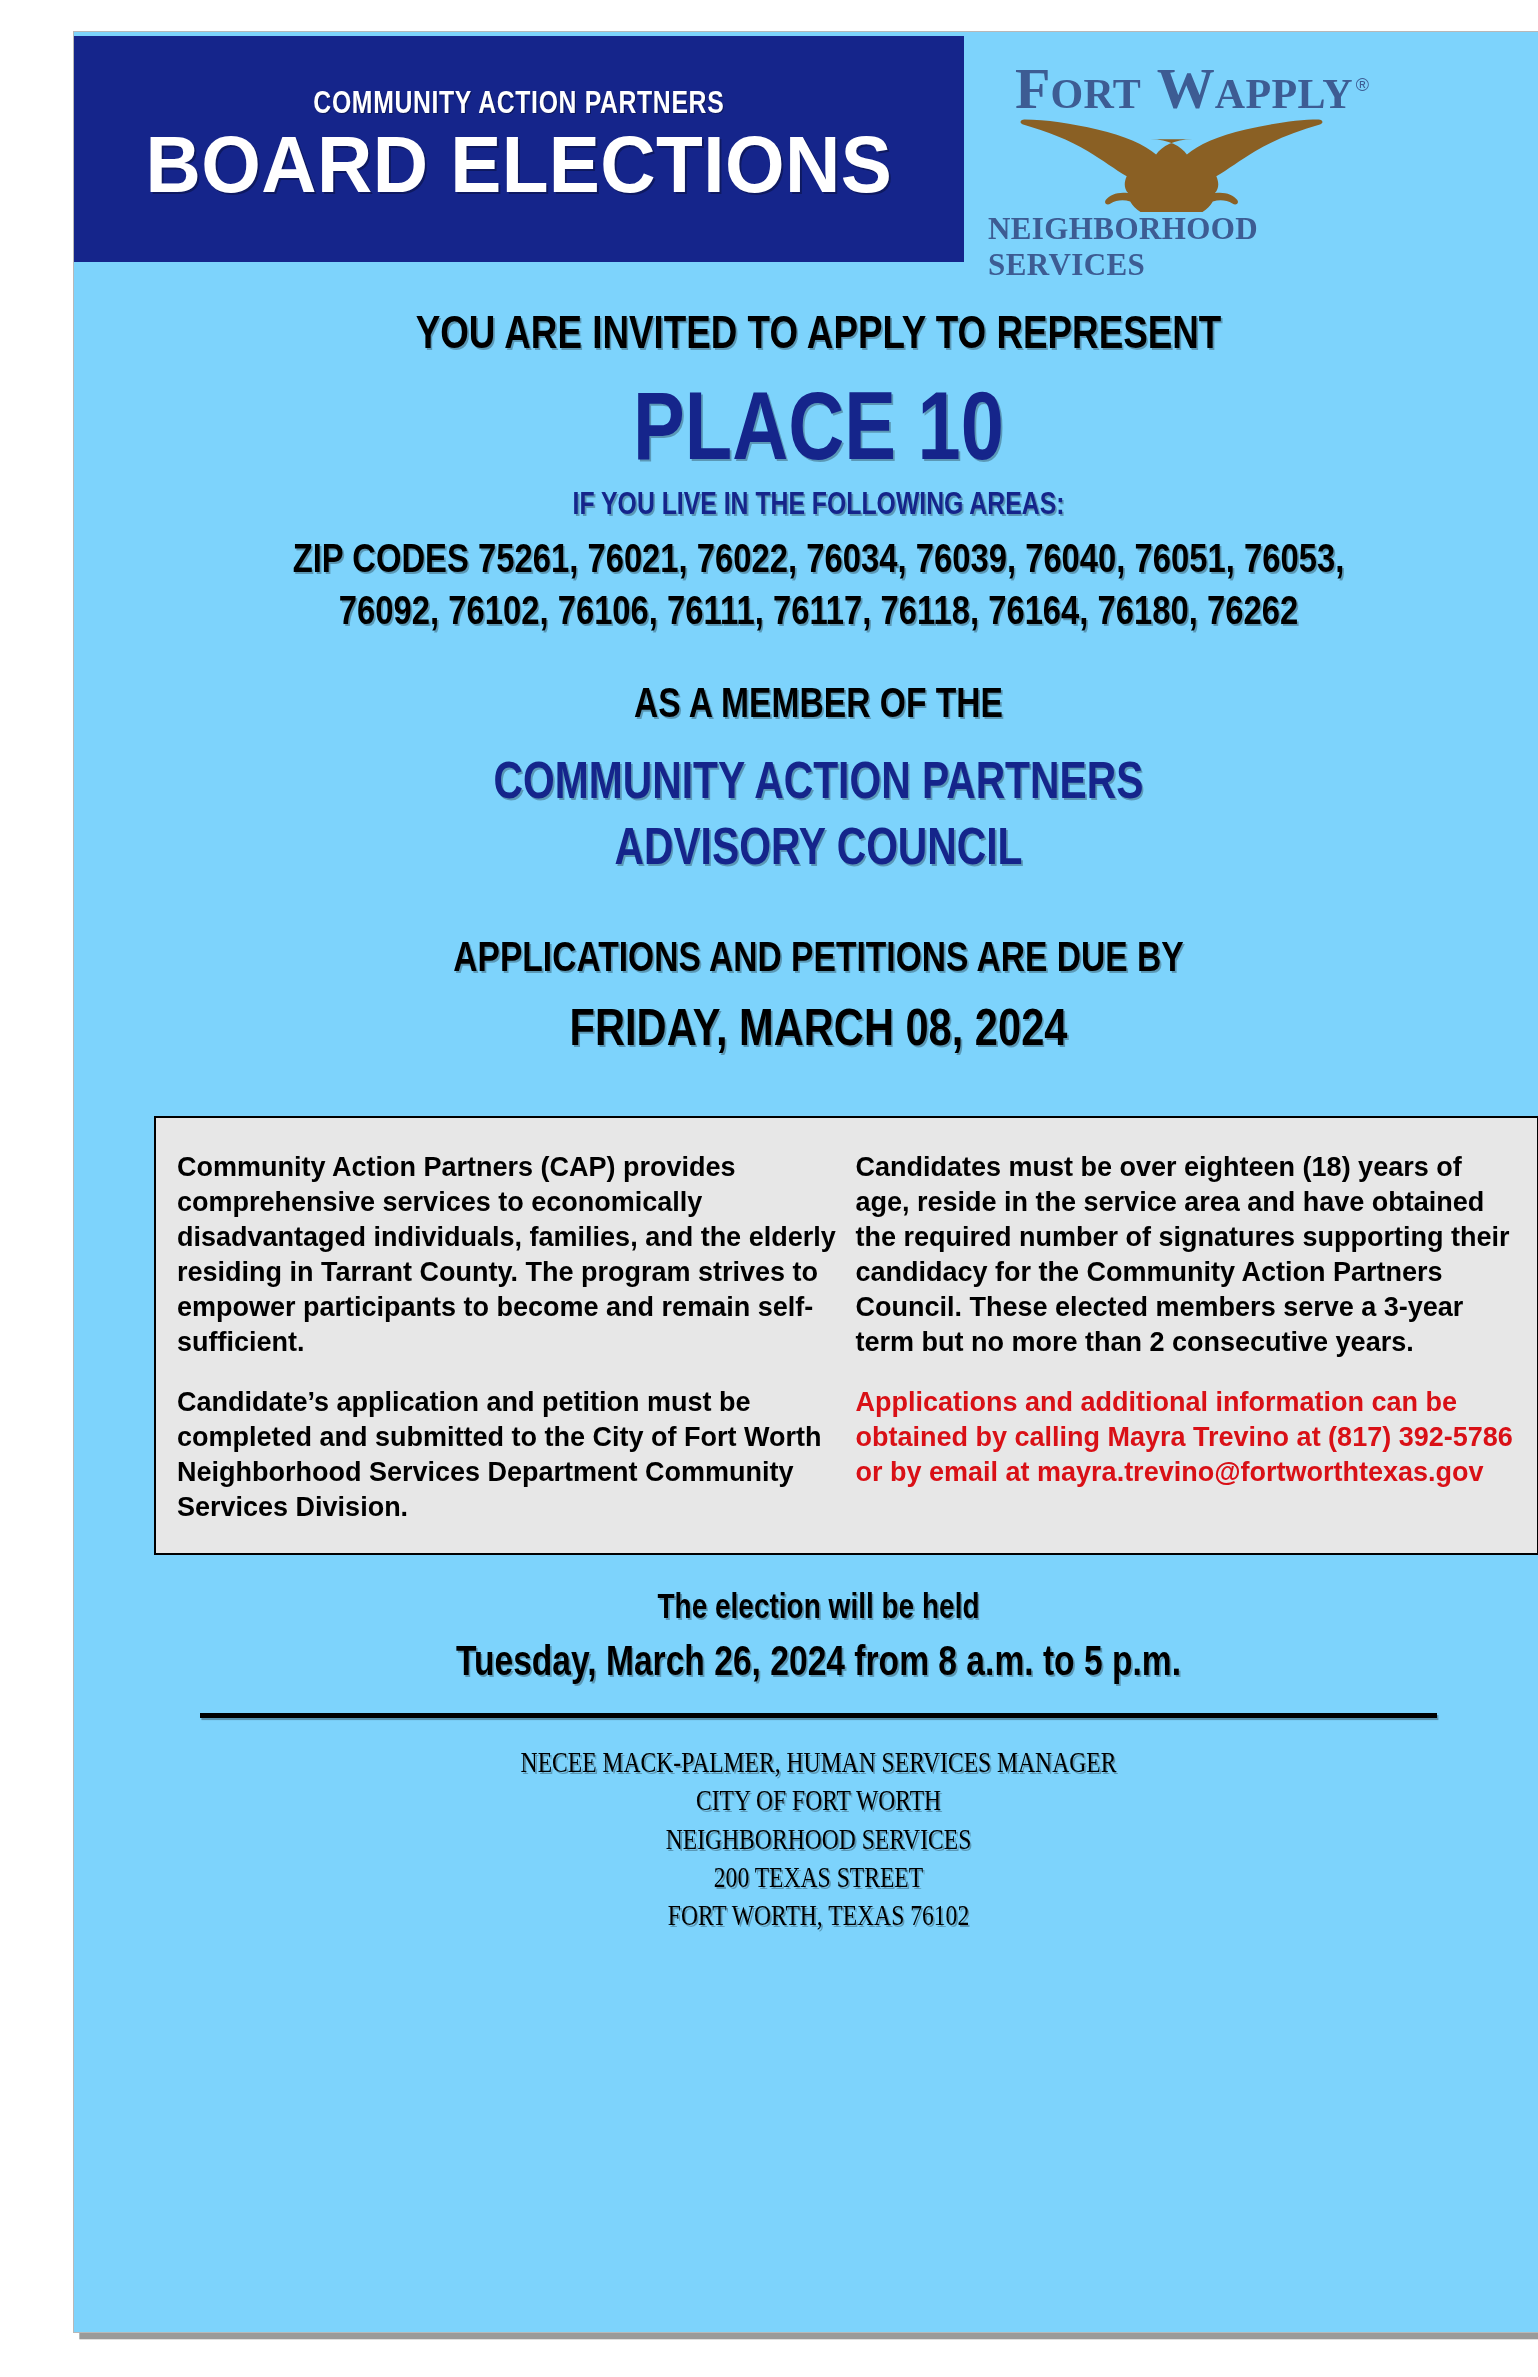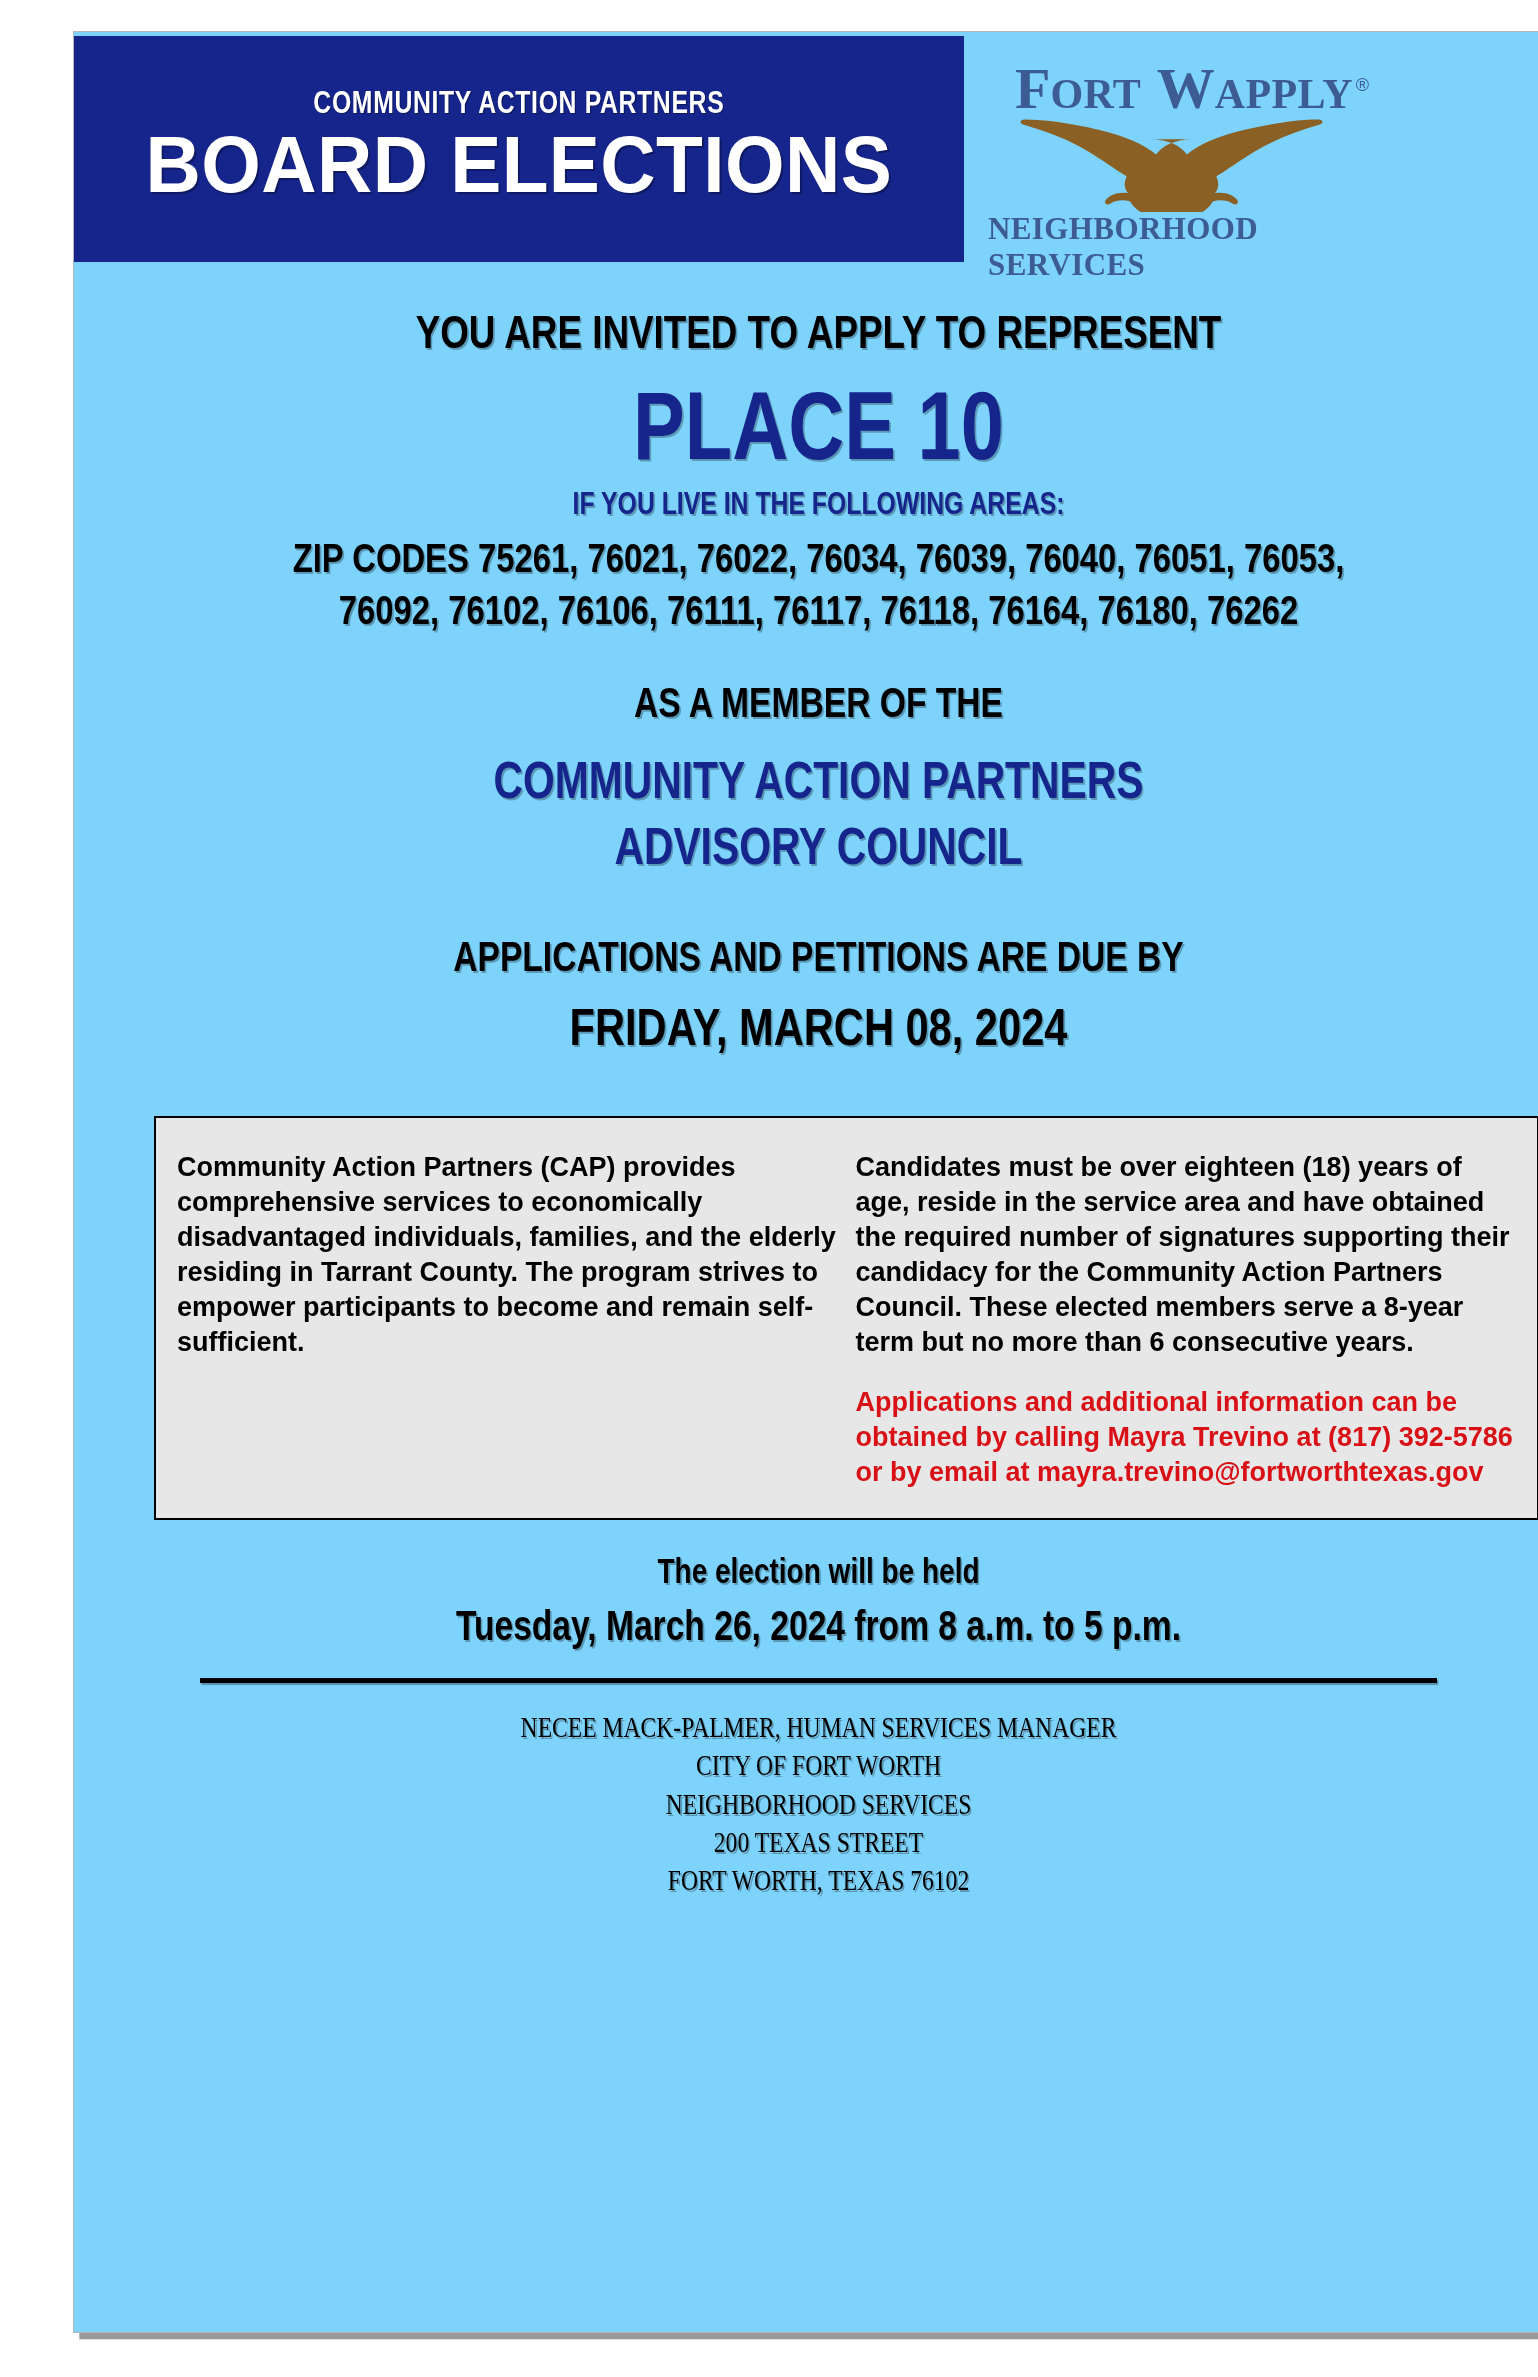--- a/index.html
+++ b/index.html
@@ -310,23 +310,24 @@
     </div>
 
     <div class="line-duestitle cond shadowtxt">APPLICATIONS AND PETITIONS ARE DUE BY</div>
 
     <div class="line-duedate cond shadowtxt">FRIDAY, MARCH 08, 2024</div>
   </div>
 
   <div class="infobox">
     <div class="infocol">
       <p>Community Action Partners (CAP) provides comprehensive services to economically disadvantaged individuals, families, and the elderly residing in Tarrant County. The program strives to empower participants to become and remain self-sufficient.</p>
+      <p>Candidate’s application and petition must be completed and submitted to the City of Fort Worth Neighborhood Services Department Community Services Division.</p>
     </div>
     <div class="infocol">
-      <p>Candidates must be over eighteen (18) years of age, reside in the service area and have obtained the required number of signatures supporting their candidacy for the Community Action Partners Council. These elected members serve a 8-year term but no more than 6 consecutive years.</p>
+      <p>Candidates must be over eighteen (18) years of age, reside in the service area and have obtained the required number of signatures supporting their candidacy for the Community Action Partners Council. These elected members serve a 3-year term but no more than 2 consecutive years.</p>
       <p class="redtext">Applications and additional information can be obtained by calling Mayra Trevino at (817) 392-5786 or by email at mayra.trevino@fortworthtexas.gov</p>
     </div>
   </div>
 
   <div class="election">
     <div class="election-l1 cond shadowtxt">The election will be held</div>
     <div class="election-l2 cond shadowtxt">Tuesday, March 26, 2024 from 8 a.m. to 5 p.m.</div>
   </div>
 
   <div class="rule"></div>

